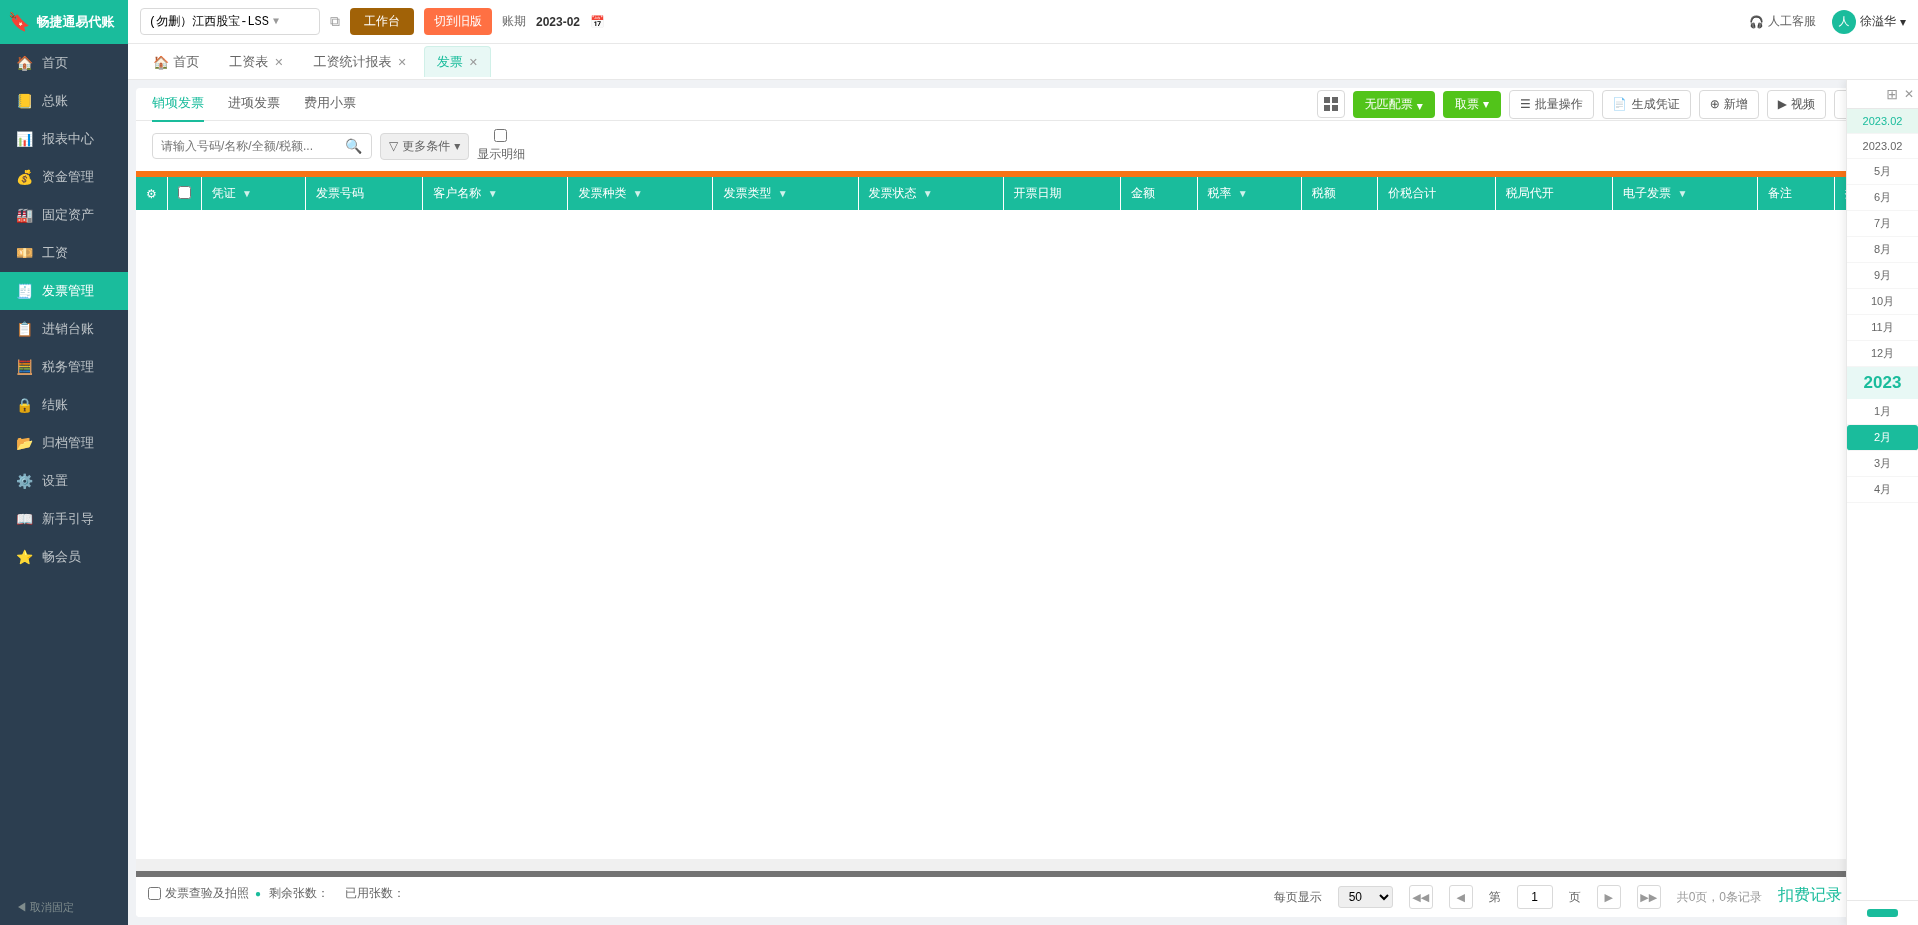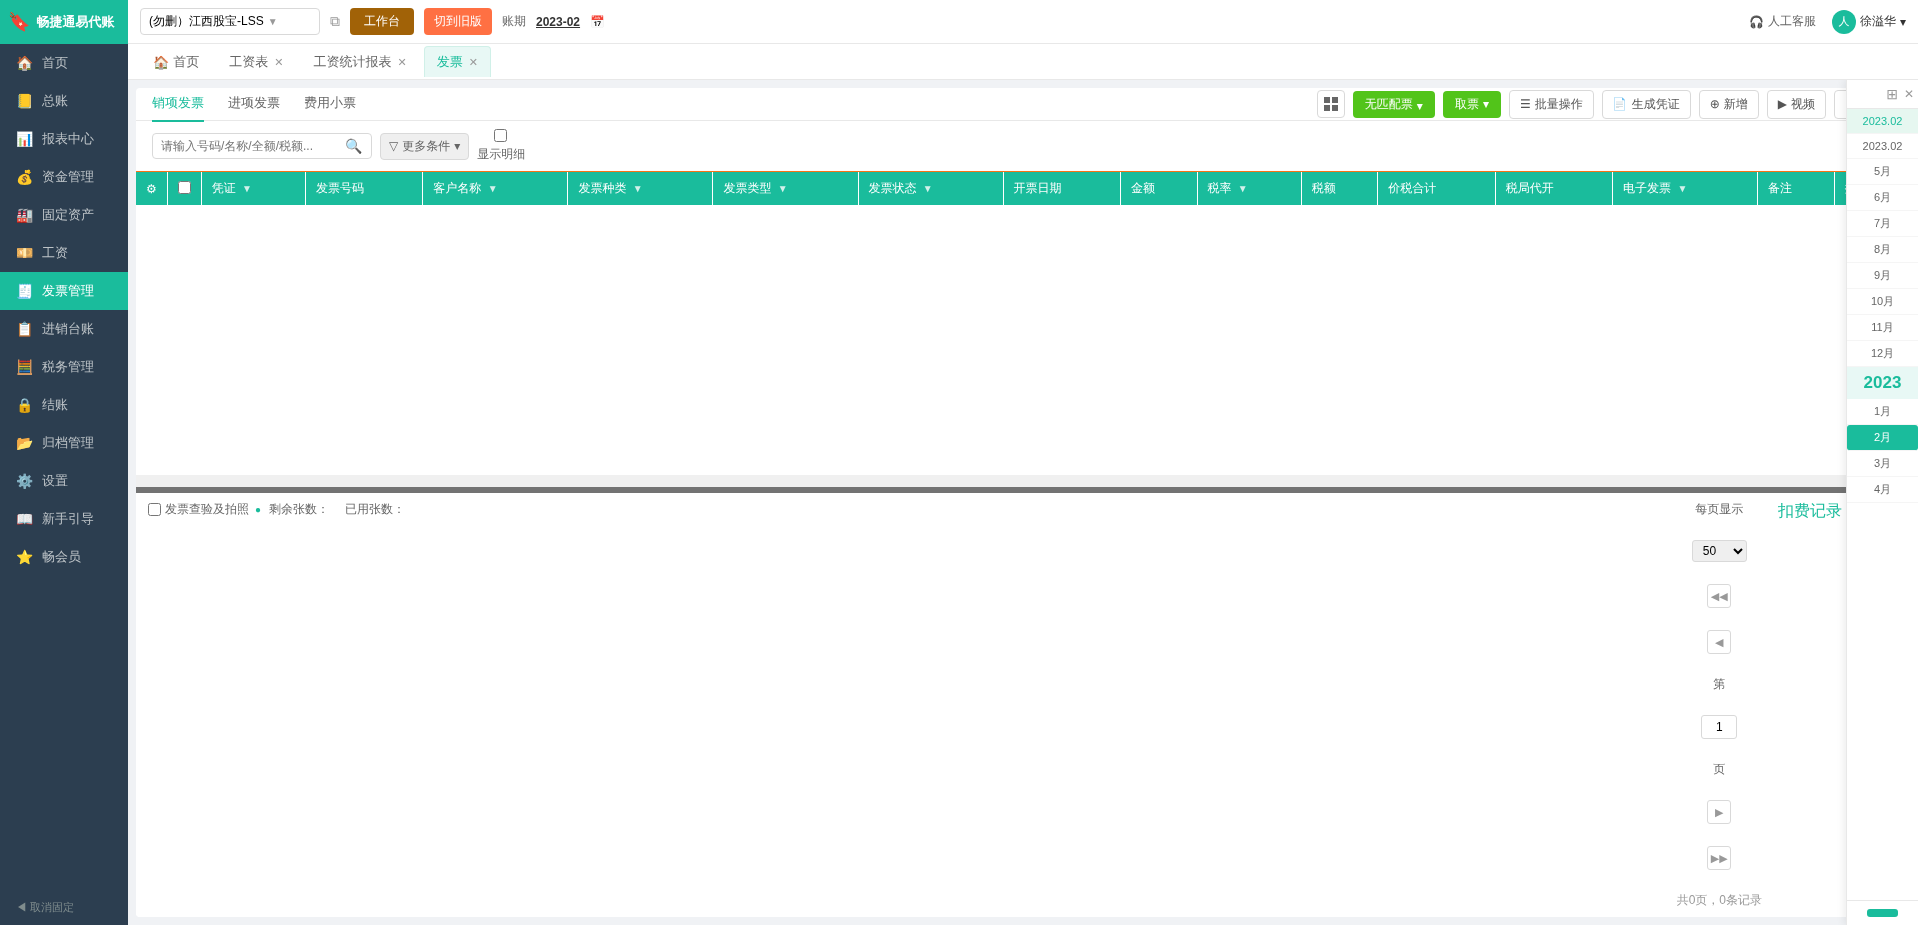--- a/index.html
+++ b/index.html
@@ -12,27 +12,27 @@
     .sidebar-item { display: flex; align-items: center; gap: 8px; padding: 10px 16px; color: #bdc3c7; cursor: pointer; font-size: 13px; }
     .sidebar-item.active { background: #1abc9c; color: white; }
     .sidebar-item .icon { font-size: 14px; width: 18px; text-align: center; }
     .sidebar-bottom { margin-top: auto; padding: 10px 16px; color: #7f8c8d; font-size: 11px; display: flex; align-items: center; gap: 4px; cursor: pointer; }
 
     
     .main { flex: 1; display: flex; flex-direction: column; min-width: 0; }
 
     
     .topbar { background: white; height: 44px; display: flex; align-items: center; padding: 0 12px; gap: 10px; border-bottom: 1px solid #e8e8e8; flex-shrink: 0; }
-    .company-selector { display: flex; align-items: center; gap: 4px; border: 1px solid #d9d9d9; border-radius: 4px; padding: 4px 8px; cursor: pointer; min-width: 180px; }
+    .company-selector { display: flex; align-items: center; gap: 4px; border: 1px solid #d9d9d9; border-radius: 4px; padding: 4px 8px; cursor: pointer; min-width: 180px; font-family: Liberation Mono, monospace; }
     .company-arrow { color: #999; font-size: 10px; }
     .copy-icon { color: #999; cursor: pointer; font-size: 14px; }
     .workbench-btn { background: #a16207; color: white; border: none; padding: 5px 14px; border-radius: 4px; cursor: pointer; font-size: 12px; }
     .old-version-btn { background: #ff7043; color: white; border: none; padding: 5px 10px; border-radius: 4px; cursor: pointer; font-size: 12px; }
     .period-label { color: #666; font-size: 12px; }
-    .period-value { color: #333; font-size: 12px; font-weight: bold; text-decoration: underline; }
+    .period-value { color: #333; font-size: 12px; font-weight: bold; }
     .calendar-icon { color: #1abc9c; cursor: pointer; }
     .topbar-right { margin-left: auto; display: flex; align-items: center; gap: 16px; }
     .user-service { display: flex; align-items: center; gap: 4px; color: #666; cursor: pointer; font-size: 12px; }
     .user-info { display: flex; align-items: center; gap: 4px; color: #333; cursor: pointer; font-size: 12px; }
 
     
     .tabbar { background: white; display: flex; align-items: center; padding: 0 12px; height: 36px; border-bottom: 1px solid #e8e8e8; flex-shrink: 0; gap: 4px; }
     .tab { display: flex; align-items: center; gap: 4px; padding: 6px 12px; border-radius: 4px 4px 0 0; cursor: pointer; font-size: 13px; color: #666; border: 1px solid transparent; border-bottom: none; }
     .tab.active { background: #e8f8f5; color: #1abc9c; border-color: #d0f0e8; font-weight: 500; }
     .tab .close { color: #999; font-size: 11px; margin-left: 2px; cursor: pointer; }
@@ -40,21 +40,21 @@
     
     .content { flex: 1; display: flex; overflow: hidden; position: relative; }
     .content-main { flex: 1; display: flex; flex-direction: column; overflow: hidden; background: white; margin: 8px; border-radius: 4px; }
 
     
     .subtab-bar { display: flex; align-items: center; padding: 0 16px; height: 33px; border-bottom: 1px solid #e8e8e8; flex-shrink: 0; gap: 24px; }
     .subtab { color: #666; cursor: pointer; font-size: 13px; padding: 8px 0; border-bottom: 2px solid transparent; }
     .subtab.active { color: #1abc9c; border-bottom: 2px solid #1abc9c; font-weight: 500; }
 
     
-    .toolbar { display: flex; align-items: center; padding: 8px 16px; gap: 8px; border-bottom: 1px solid #f97316; flex-shrink: 0; flex-wrap: wrap; }
+    .toolbar { display: flex; align-items: center; padding: 8px 16px; gap: 8px; border-bottom: 6px solid #f97316; flex-shrink: 0; flex-wrap: wrap; }
     .search-input-wrap { display: flex; align-items: center; border: 1px solid #d9d9d9; border-radius: 4px; padding: 4px 8px; gap: 4px; min-width: 220px; }
     .search-input { border: none; outline: none; font-size: 12px; color: #333; width: 180px; background: transparent; }
     .search-icon { color: #1abc9c; cursor: pointer; font-size: 14px; }
     .more-conditions { display: flex; align-items: center; gap: 4px; color: #666; cursor: pointer; font-size: 12px; border: 1px solid #d9d9d9; border-radius: 4px; padding: 4px 8px; }
     .show-detail { display: flex; align-items: center; gap: 4px; color: #666; cursor: pointer; font-size: 12px; flex-direction: column; }
     .icon-grid-btn { width: 28px; height: 28px; border: 1px solid #d9d9d9; border-radius: 4px; display: flex; align-items: center; justify-content: center; cursor: pointer; color: #666; }
     .btn-no-invoice { background: #52c41a; color: white; border: none; padding: 5px 12px; border-radius: 4px; cursor: pointer; font-size: 12px; display: flex; align-items: flex-end; gap: 4px; }
     .btn-take { background: #52c41a; color: white; border: none; padding: 5px 12px; border-radius: 4px; cursor: pointer; font-size: 12px; display: flex; align-items: center; gap: 4px; }
     .btn-outline { background: white; color: #555; border: 1px solid #d9d9d9; padding: 5px 10px; border-radius: 4px; cursor: pointer; font-size: 12px; display: flex; align-items: center; gap: 4px; }
     .btn-new { background: white; color: #555; border: 1px solid #d9d9d9; padding: 5px 10px; border-radius: 4px; cursor: pointer; font-size: 12px; display: flex; align-items: center; gap: 4px; }
@@ -67,21 +67,21 @@
     .invoice-table thead th:last-child { border-right: none; }
     .col-filter { font-size: 10px; margin-left: 3px; opacity: 0.8; }
 
     
     .empty-state { display: flex; flex-direction: column; align-items: center; justify-content: center; flex: 1; padding: 60px 0; }
     .empty-text { color: #999; font-size: 13px; }
 
     
     .bottom-bar { display: flex; align-items: flex-start; padding: 8px 12px; border-top: 6px solid #737373; background: white; flex-shrink: 0; }
     .bottom-left { display: flex; align-items: center; gap: 8px; font-size: 12px; color: #666; }
-    .bottom-pagination { margin-left: auto; display: flex; align-items: center; gap: 22px; font-size: 12px; color: #666; flex-direction: column; }
+    .bottom-pagination { margin-left: auto; display: flex; align-items: center; gap: 16px; font-size: 12px; color: #666; }
     .pagination-btn { width: 24px; height: 24px; border: 1px solid #d9d9d9; border-radius: 3px; display: flex; align-items: center; justify-content: center; cursor: pointer; color: #999; font-size: 11px; background: white; }
     .pagination-input { width: 36px; height: 24px; border: 1px solid #d9d9d9; border-radius: 3px; text-align: center; font-size: 12px; }
     .per-page-select { border: 1px solid #d9d9d9; border-radius: 3px; padding: 2px 6px; font-size: 12px; }
     .page-info { color: #999; }
     .verify-checkbox { display: flex; align-items: center; gap: 4px; color: #666; cursor: pointer; font-size: 12px; }
     .link-text { color: #1abc9c; cursor: pointer; font-size: 16px; }
 
     
     .period-panel { width: 72px; background: white; border-left: 1px solid #e8e8e8; display: flex; flex-direction: column; flex-shrink: 0; overflow: hidden; position: absolute; right: 0; top: 0; bottom: 0; z-index: 10; box-shadow: -2px 0 8px rgba(0,0,0,0.08); }
     .period-year-item { padding: 6px 8px; font-size: 11px; color: #666; cursor: pointer; text-align: center; border-bottom: 1px solid #f5f5f5; }

